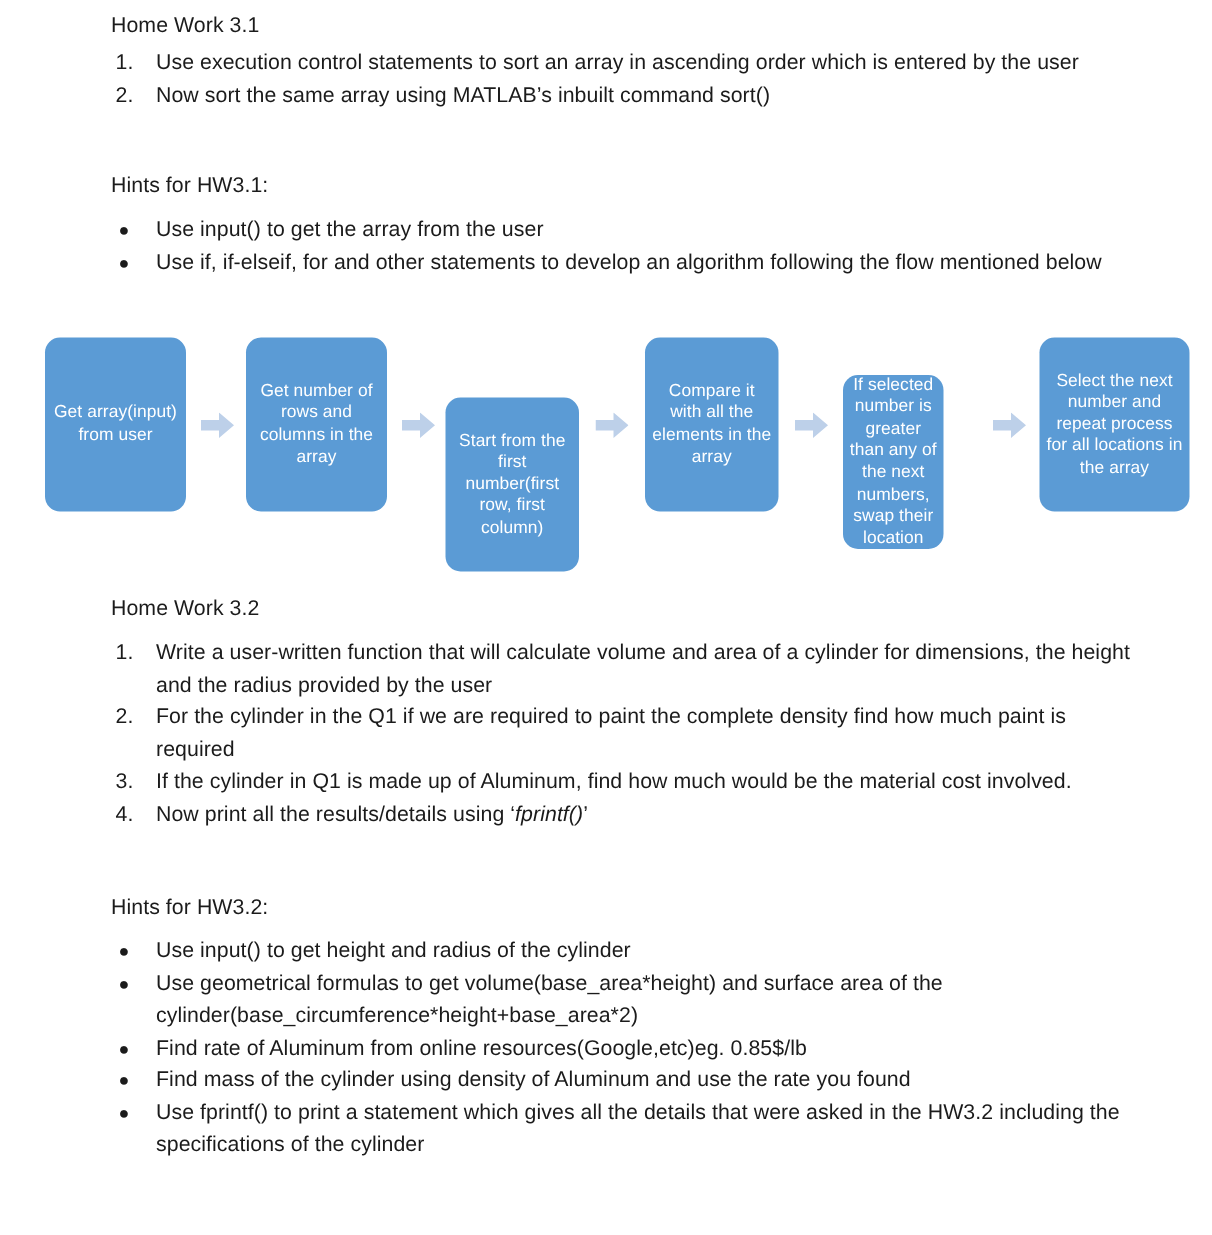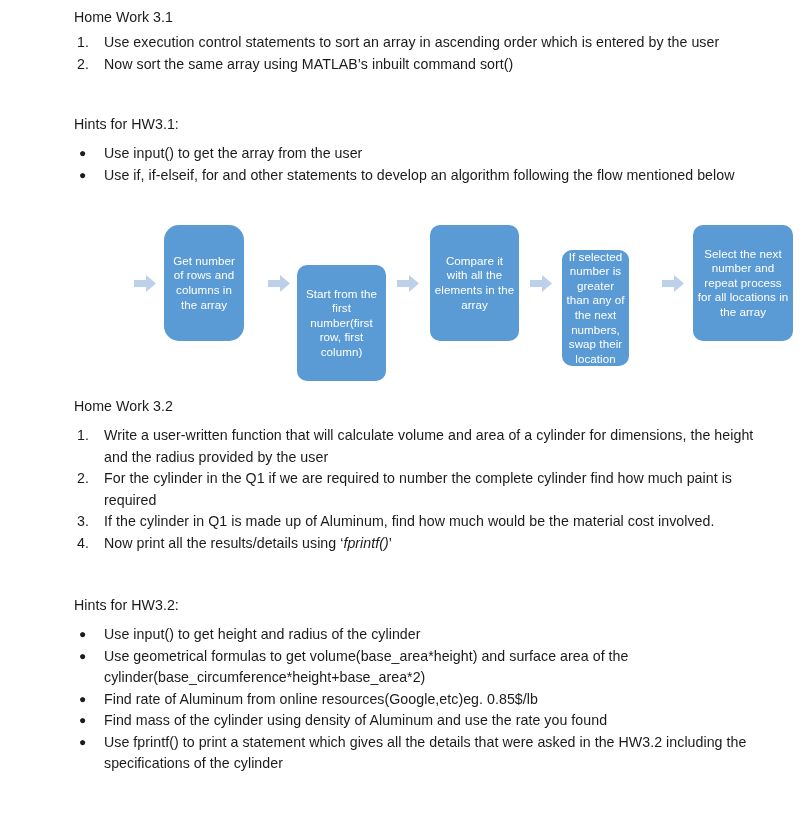--- a/index.html
+++ b/index.html
@@ -128,27 +128,30 @@
       <span class="text">Use input() to get the array from the user</span>
     </div>
     <div class="li bullet">
       <span class="marker">●</span>
       <span class="text">Use if, if-elseif, for and other statements to develop an algorithm following the flow mentioned below</span>
     </div>
   </div>
 
   <div class="flow">
 
+    <div class="flow-box" style="left:0px;width:94px;">
+      <span class="label">Get array(input) from user</span>
+    </div>
     <div class="flow-arrow" style="left:104px;">
       <svg width="22" height="17" viewBox="0 0 22 17">
           <path d="M0 5 H12 V0 L22 8.5 L12 17 V12 H0 Z" fill="#BDD0E9"></path>
         </svg>
     </div>
 
-    <div class="flow-box" style="left:134px;width:80px;border-radius:15px;">
+    <div class="flow-box" style="left:134px;width:94px;">
       <span class="label">Get number of rows and columns in the array</span>
     </div>
     <div class="flow-arrow" style="left:238px;">
       <svg width="22" height="17" viewBox="0 0 22 17">
           <path d="M0 5 H12 V0 L22 8.5 L12 17 V12 H0 Z" fill="#BDD0E9"></path>
         </svg>
     </div>
 
     <div class="flow-box" style="left:267px;width:89px;margin-top:40px;">
       <span class="label">Start from the first number(first row, first column)</span>
@@ -184,21 +187,21 @@
 
   <div class="heading" style="top:397px;">Home Work 3.2</div>
 
   <div class="list" style="top:425px;">
     <div class="li">
       <span class="marker">1.</span>
       <span class="text">Write a user-written function that will calculate volume and area of a cylinder for dimensions, the height and the radius provided by the user</span>
     </div>
     <div class="li">
       <span class="marker">2.</span>
-      <span class="text">For the cylinder in the Q1 if we are required to number the complete cylinder find how much paint is required</span>
+      <span class="text">For the cylinder in the Q1 if we are required to paint the complete density find how much paint is required</span>
     </div>
     <div class="li">
       <span class="marker">3.</span>
       <span class="text">If the cylinder in Q1 is made up of Aluminum, find how much would be the material cost involved.</span>
     </div>
     <div class="li">
       <span class="marker">4.</span>
       <span class="text"><span>Now print all the results/details using ‘</span><i>fprintf()</i><span>’</span></span>
     </div>
   </div>

